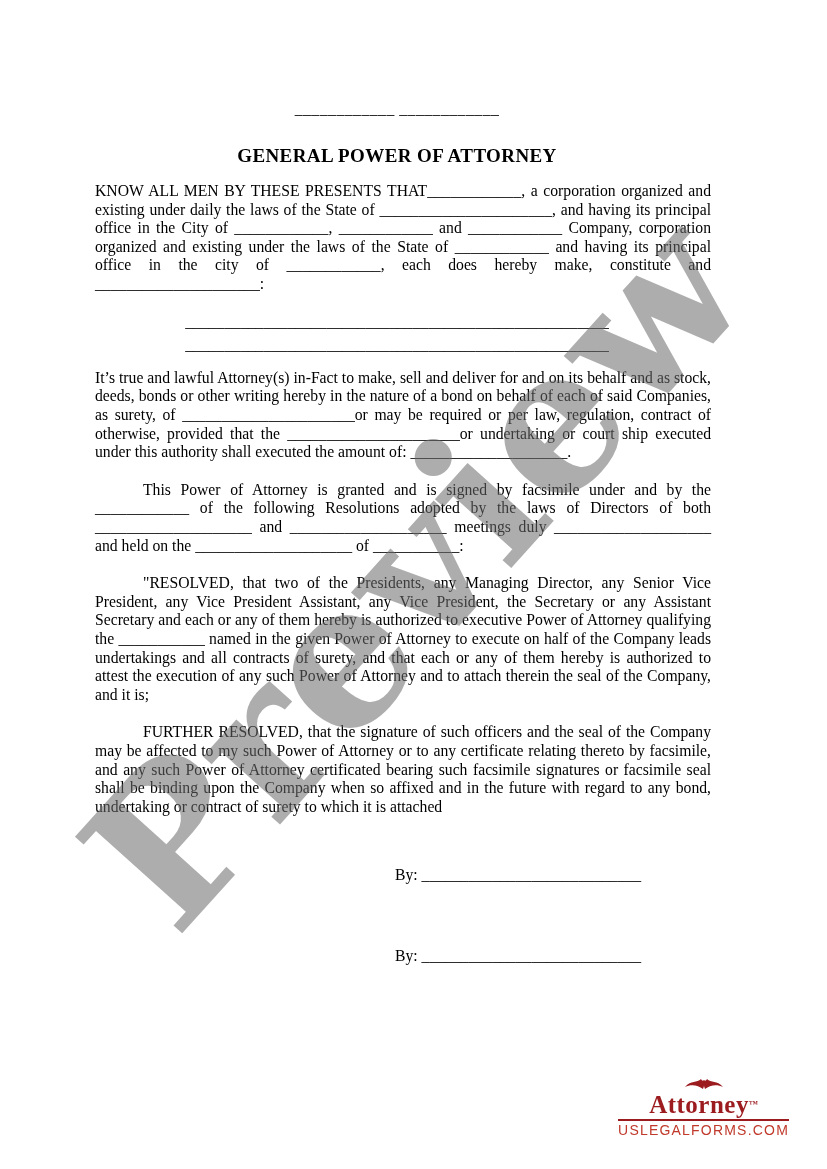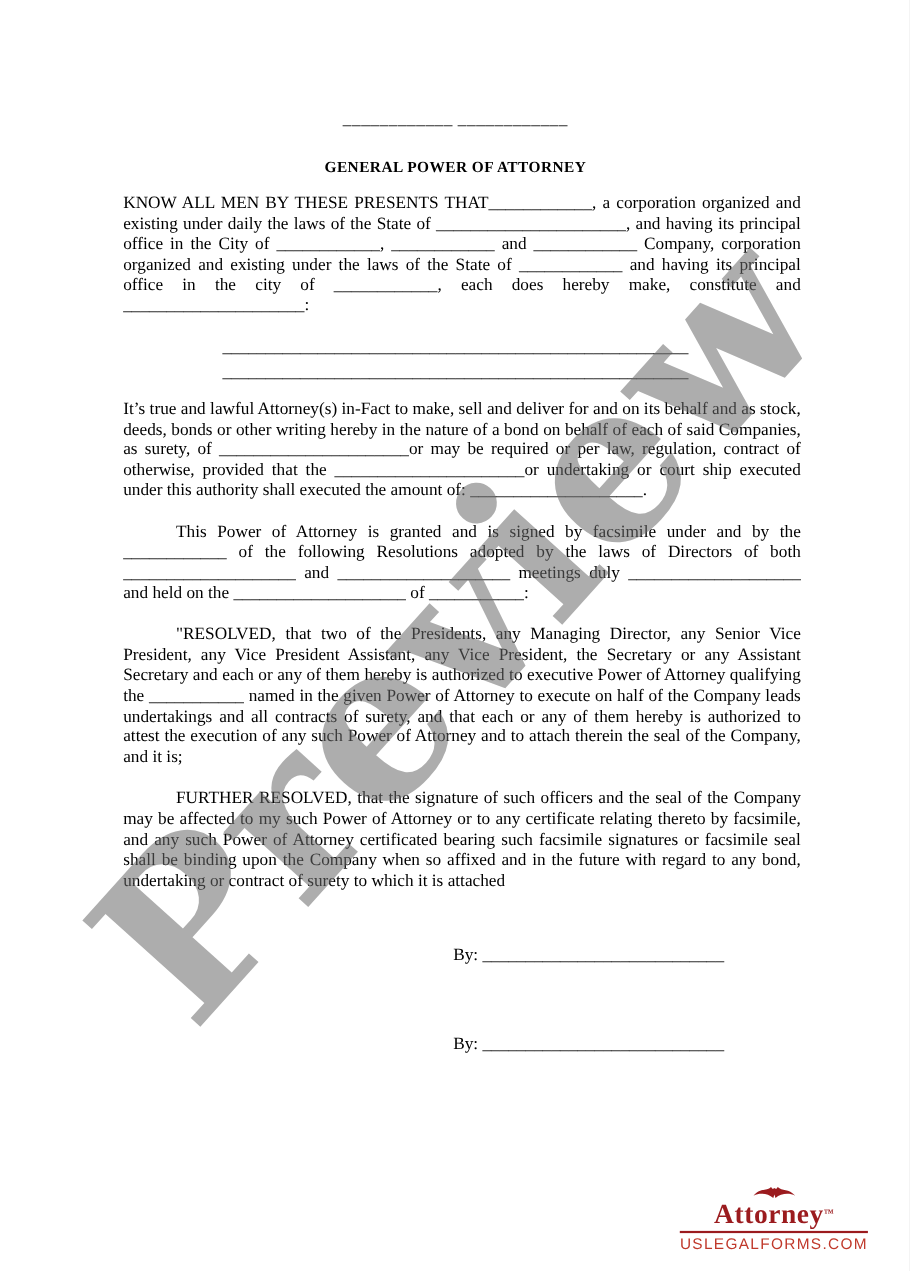--- a/index.html
+++ b/index.html
@@ -12,35 +12,35 @@
     width: 827px;
     height: 1169px;
     margin: 0 auto;
     background: #ffffff;
     font-family: "Liberation Serif", "DejaVu Serif", serif;
     color: #000000;
     overflow: hidden;
   }
   .content {
     position: absolute;
-    left: 100px;
+    left: 83px;
     top: 100px;
     width: 628px;
     font-size: 15.7px;
     line-height: 1.185;
   }
   .top-blank {
     text-align: center;
     margin-bottom: 26px;
     letter-spacing: 0.5px;
   }
   .doc-title {
     text-align: center;
     font-weight: bold;
-    font-size: 14px;
+    font-size: 19px;
     letter-spacing: 0.4px;
     margin: 0 0 15px 0;
   }
   p.para {
     margin: 0 0 19px 12px;
     text-align: justify;
   }
   p.indent {
     text-indent: 48px;
   }

